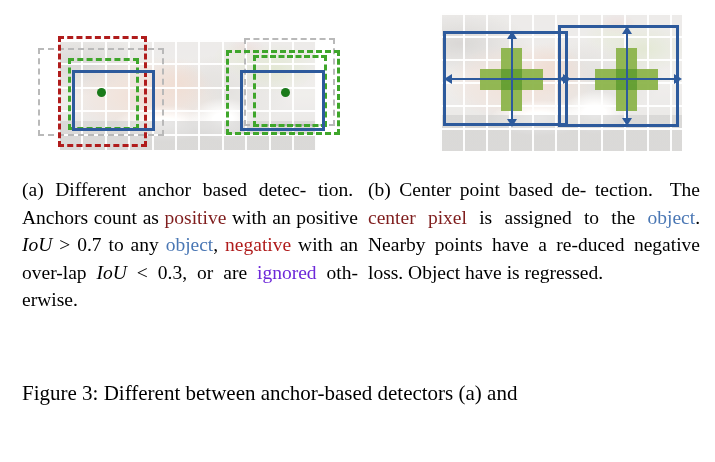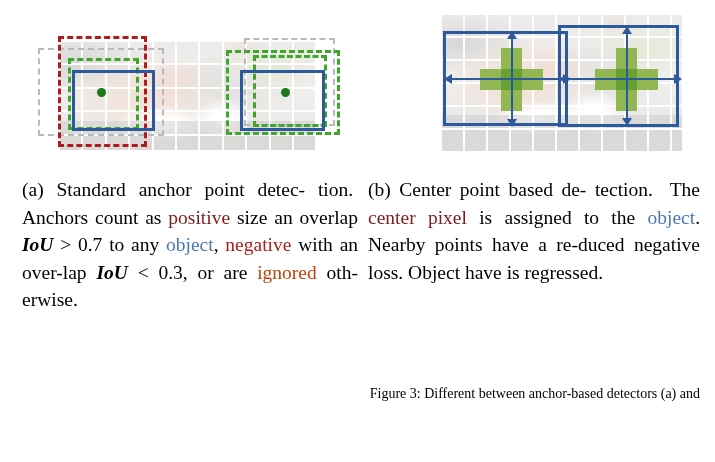--- a/index.html
+++ b/index.html
@@ -150,38 +150,37 @@
     -moz-text-align-last: left;
   }
   .subcap-a { left: 22px;  width: 336px; }
   .subcap-b { left: 368px; width: 332px; }
 
   .subcap p { margin: 0; }
 
   .c-green  { color: #7f1d1d; }
   .c-blue   { color: #4a77b4; }
   .c-red    { color: #b01c1c; margin-top: 14px; }
-  .c-gray   { color: #c2410c; }
+  .c-gray   { color: #6d28d9; }
 
   .mathit {
     font-family: "Liberation Serif", "DejaVu Serif", serif;
     font-style: italic;
-    font-weight: bold;
   }
   .mrel { font-style: normal; }
 
   
   .figcaption {
     position: absolute;
     left: 22px;
     top: 378px;
     width: 678px;
-    font-size: 14px;
+    font-size: 21px;
     line-height: 31px;
-    text-align: right;
+    text-align: left;
   }
   .figcaption p { margin: 0; }
 </style>
 </head>
 <body>
 
 <div class="page">
 
   <div class="panels">
 
@@ -252,25 +251,25 @@
 
       <div class="arrow-line arrow-v" style="left:266px; top:31px; height:90px;"></div>
       <div class="arrow-head ah-up" style="left:262px; top:26px;"></div>
       <div class="arrow-head ah-down" style="left:262px; top:118px;"></div>
     </div>
   </div>
 
   <div class="subcaps">
 
     <div class="subcap subcap-a">
-      <p><span>(a) Standard anchor point detec-</span>
+      <p><span>(a) Different anchor based detec-</span>
         <span>tion.</span>&nbsp;
         <span>Anchors count as</span>
         <span class="c-green">positive</span>
-        <span>size an overlap</span>
+        <span>with an positive</span>
         <span class="mathit">IoU</span>
         <span class="mrel">&gt;</span>
         <span>0.7</span>
         <span>to</span>
         <span>any</span>
         <span class="c-blue">object</span><span>,</span>
         <span class="c-red">negative</span>
         <span>with an over-</span><span>lap</span>
         <span class="mathit">IoU</span>
         <span class="mrel">&lt;</span>

